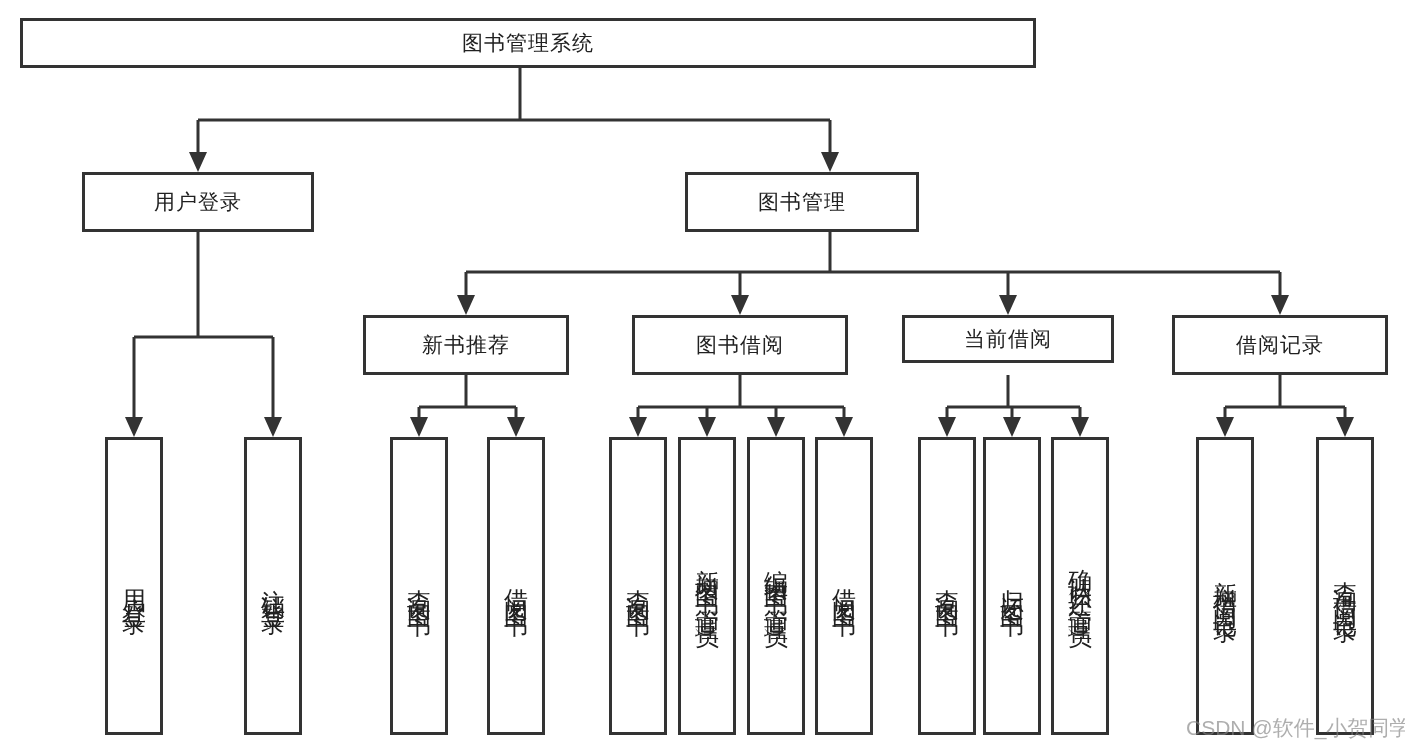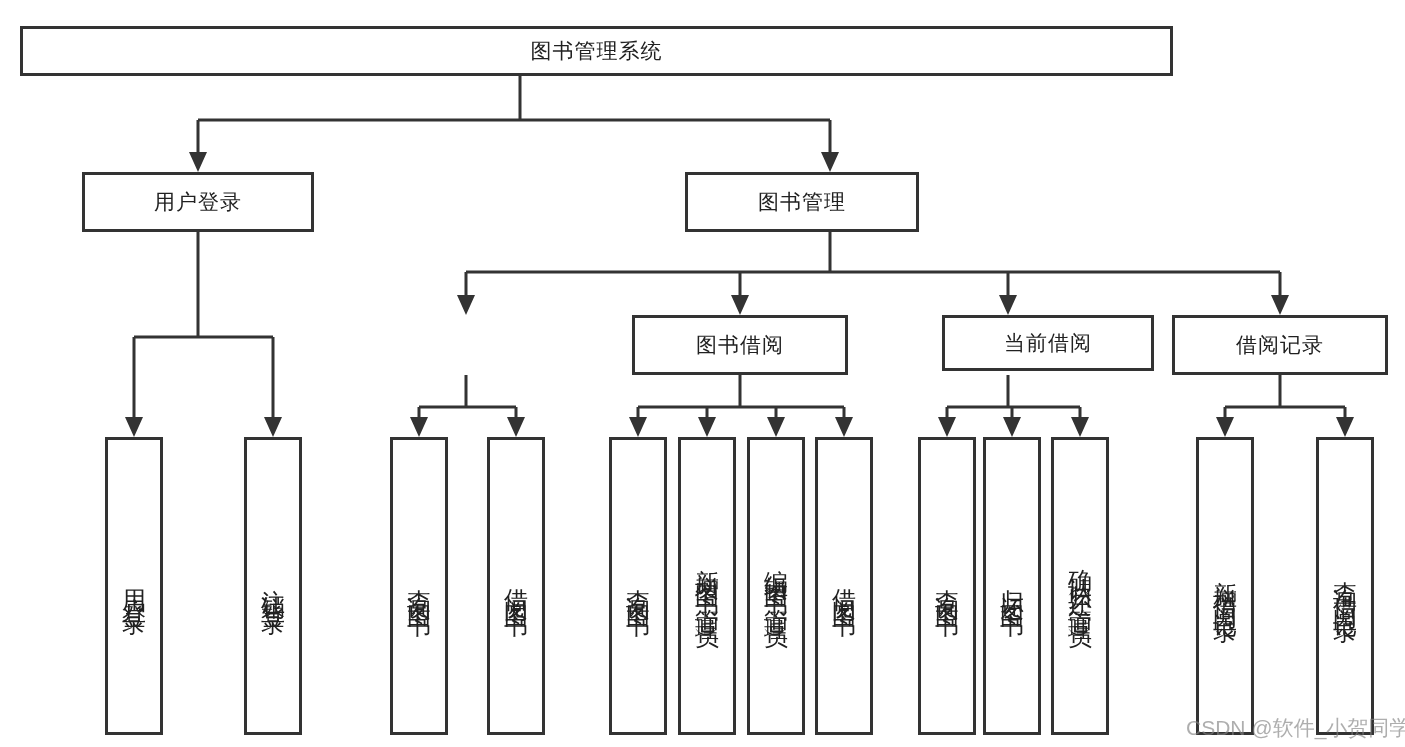--- a/index.html
+++ b/index.html
@@ -91,35 +91,38 @@
     <g stroke="#333333" stroke-width="3" fill="none">
       <path d="M1008 375 V407 M947 407 H1080 M947 407 V419 M1012 407 V419 M1080 407 V419"></path>
       <path d="M938 417 L956 417 L947 437 Z M1003 417 L1021 417 L1012 437 Z M1071 417 L1089 417 L1080 437 Z" fill="#333333" stroke="none"></path>
     </g>
     <g stroke="#333333" stroke-width="3" fill="none">
       <path d="M1280 375 V407 M1225 407 H1345 M1225 407 V419 M1345 407 V419"></path>
       <path d="M1216 417 L1234 417 L1225 437 Z M1336 417 L1354 417 L1345 437 Z" fill="#333333" stroke="none"></path>
     </g>
   </svg>
 
-  <div class="node h" style="left:20px; top:26px; width:1153px; height:50px">
+  <div class="node h" style="left:20px; top:18px; width:1016px; height:50px">
     <span>图书管理系统</span>
   </div>
 
   <div class="node h" style="left:82px; top:172px; width:232px; height:60px">
     <span>用户登录</span>
   </div>
   <div class="node h" style="left:685px; top:172px; width:234px; height:60px">
     <span>图书管理</span>
   </div>
 
+  <div class="node h" style="left:363px; top:315px; width:206px; height:60px">
+    <span>新书推荐</span>
+  </div>
   <div class="node h" style="left:632px; top:315px; width:216px; height:60px">
     <span>图书借阅</span>
   </div>
-  <div class="node h" style="left:942px; top:315px; width:212px; height:56px">
+  <div class="node h" style="left:902px; top:315px; width:212px; height:48px">
     <span>当前借阅</span>
   </div>
   <div class="node h" style="left:1172px; top:315px; width:216px; height:60px">
     <span>借阅记录</span>
   </div>
 
   <div class="node v" style="left:105px; top:437px">
     <span class="vtext">用户登录</span>
   </div>
   <div class="node v" style="left:244px; top:437px">

